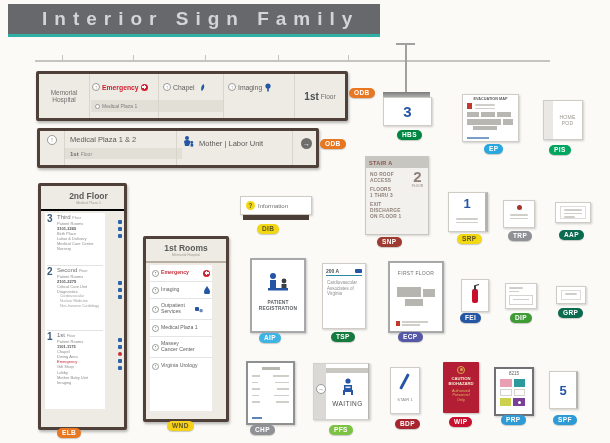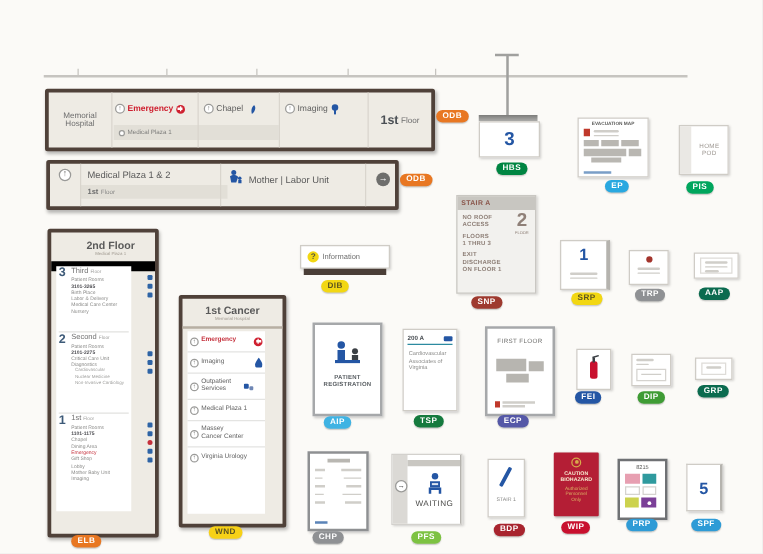--- a/index.html
+++ b/index.html
@@ -42,20 +42,23 @@
   .wlab{flex:1;font-size:5.2px;line-height:5.8px;color:#5f5f5f;padding-left:2px;}
   .wlab.red{color:#c5303c;font-weight:bold;}
   .snpline{font-size:4.8px;font-weight:bold;color:#8f8078;line-height:5.6px;letter-spacing:.2px;}
   .tiny-bars div{height:1.5px;background:#d0cec9;border-radius:1px;margin-bottom:2px;}
 </style>
 </head>
 <body>
 
 <div id="canvas">
 
+  <div class="titlebar">
+    <span>Interior Sign Family</span>
+  </div>
 
   <div class="abs" style="left:35px;top:60px;width:515px;height:1.5px;background:#c6c4c0;"></div>
   <div class="abs" style="left:62px;top:55px;width:1px;height:5px;background:#c6c4c0;"></div>
   <div class="abs" style="left:133px;top:55px;width:1px;height:5px;background:#c6c4c0;"></div>
   <div class="abs" style="left:205px;top:55px;width:1px;height:5px;background:#c6c4c0;"></div>
   <div class="abs" style="left:278px;top:55px;width:1px;height:5px;background:#c6c4c0;"></div>
   <div class="abs" style="left:348px;top:55px;width:1px;height:5px;background:#c6c4c0;"></div>
 
   <div class="frame" style="left:36px;top:71px;width:306px;height:44px;">
     <div class="abs" style="left:52px;top:26px;width:132px;height:12px;background:#e2dfd7;display:flex;align-items:center;">
@@ -153,21 +156,21 @@
         <path d="M2 6 C4 4.5 7 4.5 8.5 6.5 L7 11 L3 11 Z" fill="#2456a4"></path>
         <circle cx="9.8" cy="7.5" r="1.4" fill="#2456a4"></circle>
         <path d="M8.6 9 h2.6 v2.6 h-2.6 z" fill="#2456a4"></path>
     </svg>
     <div class="abs" style="left:159px;top:8px;font-size:7.5px;color:#5a5a5a;">Mother | Labor Unit</div>
     <div class="abs" style="right:4px;top:7px;width:11px;height:11px;border-radius:50%;background:#6e6e6c;color:#fff;display:flex;align-items:center;justify-content:center;font-size:7px;">→</div>
   </div>
   <div class="badge" style="left: 320px; top: 139px; background: rgb(232, 119, 34);">ODB</div>
 
   <div class="frame" style="left:38px;top:183px;width:83px;height:241px;">
-    <div class="abs" style="left:0;right:0;top:0;height:23px;border-bottom:8px solid #000000;display:flex;flex-direction:column;align-items:center;justify-content:center;padding-left:12px;">
+    <div class="abs" style="left:0;right:0;top:0;height:23px;border-bottom:2px solid #000000;display:flex;flex-direction:column;align-items:center;justify-content:center;padding-left:12px;">
       <span style="font-size:8.5px;font-weight:bold;color:#5a5a5a;">2nd Floor</span>
       <span style="font-size:3.5px;color:#a09a90;">Medical Plaza 1</span>
     </div>
     <div class="abs" style="left:4px;top:27px;width:60px;height:196px;background:#fff;">
       <div class="sec" style="top:0;height:52px;">
         <div class="secnum">3</div>
         <div class="seclines">
           <div class="flhead"><span>Third</span> <span class="flsm">Floor</span></div>
           <div class="it">Patient Rooms</div>
           <div class="it bold">3101-3265</div>
@@ -221,21 +224,21 @@
         <div class="pict"></div>
         <div class="pict round"></div>
         <div class="pict"></div>
         <div class="pict"></div>
     </div>
   </div>
   <div class="badge" style="left: 57px; top: 428px; background: rgb(232, 119, 34);">ELB</div>
 
   <div class="frame" style="left:143px;top:236px;width:80px;height:180px;">
     <div class="abs" style="left:0;right:0;top:0;height:22px;border-bottom:2px solid #b7afa2;display:flex;flex-direction:column;align-items:center;justify-content:center;">
-      <span style="font-size:8.5px;font-weight:bold;color:#5a5a5a;">1st Cancer</span>
+      <span style="font-size:8.5px;font-weight:bold;color:#5a5a5a;">1st Rooms</span>
       <span style="font-size:3.5px;color:#a09a90;">Memorial Hospital</span>
     </div>
     <div class="abs" style="left:4px;top:26px;width:62px;height:146px;background:#fff;">
       <div class="wrow" style="height:16px;">
         <span class="ring" style="width:7px;height:7px;font-size:5px;">↑</span>
         <span class="wlab red">Emergency</span>
         <span class="crosswrap" style="width:7px;height:7px;">
             <i style="left:3px;top:1.5px;width:1.4px;height:4px;"></i>
             <i style="left:1.7px;top:2.8px;width:4px;height:1.4px;"></i>
           </span>

